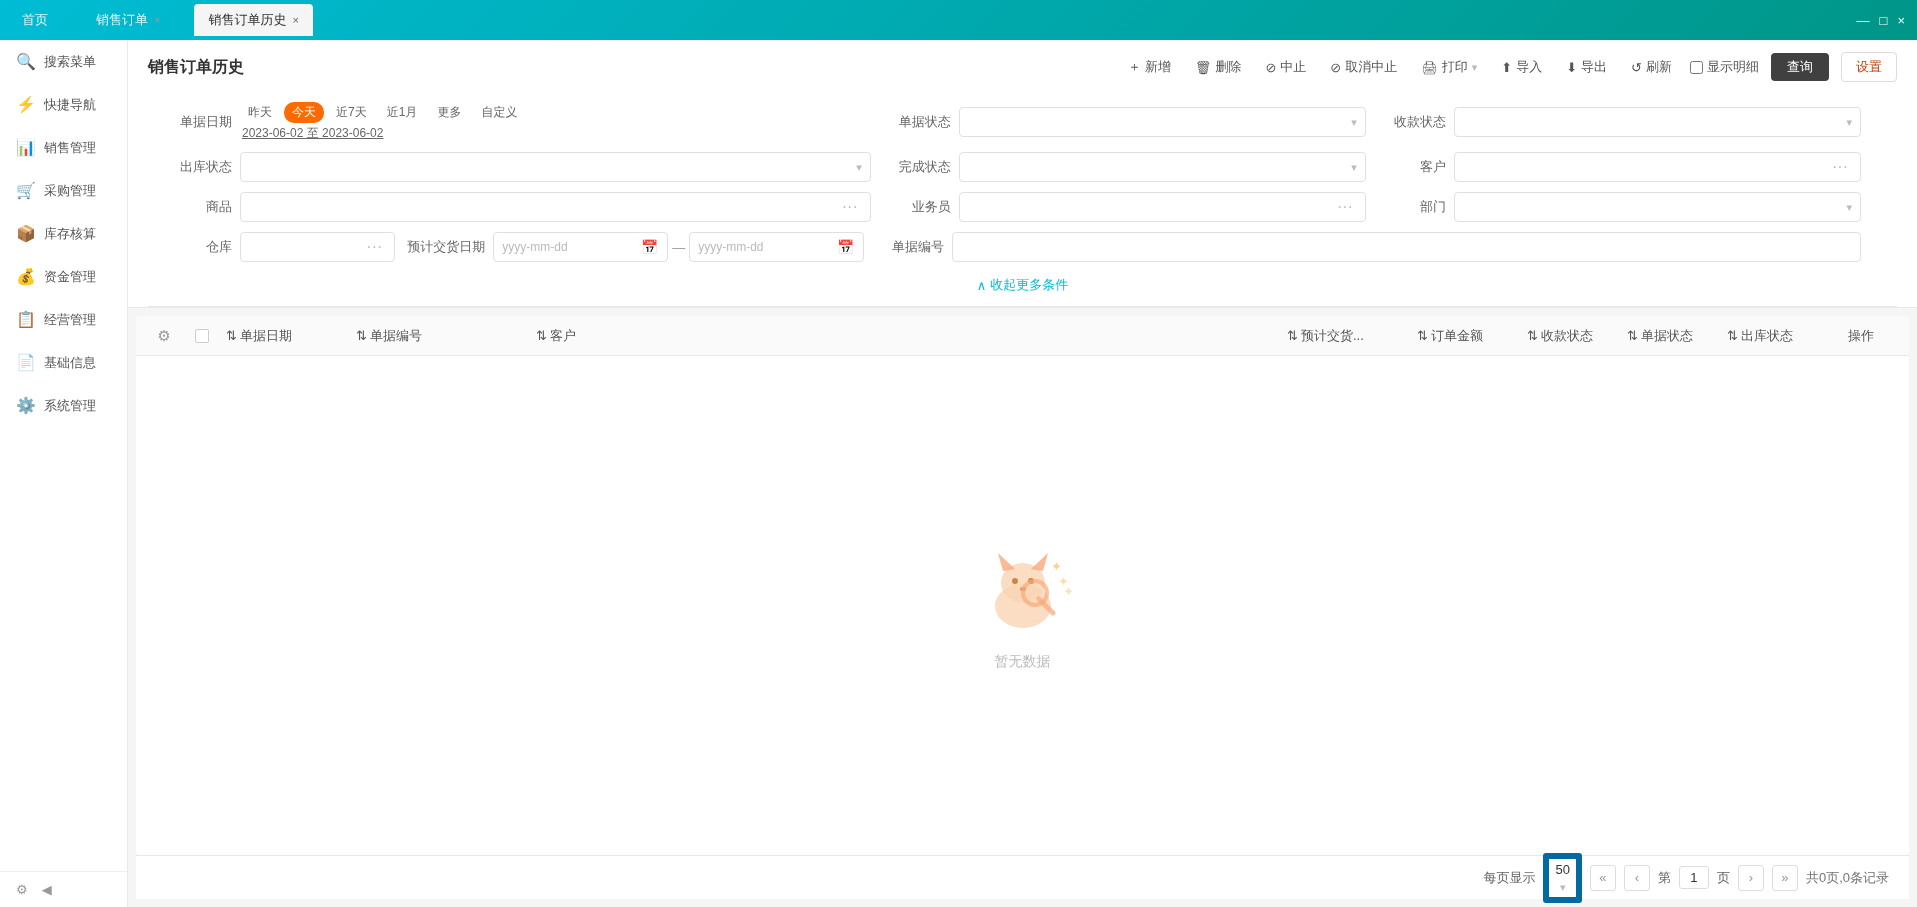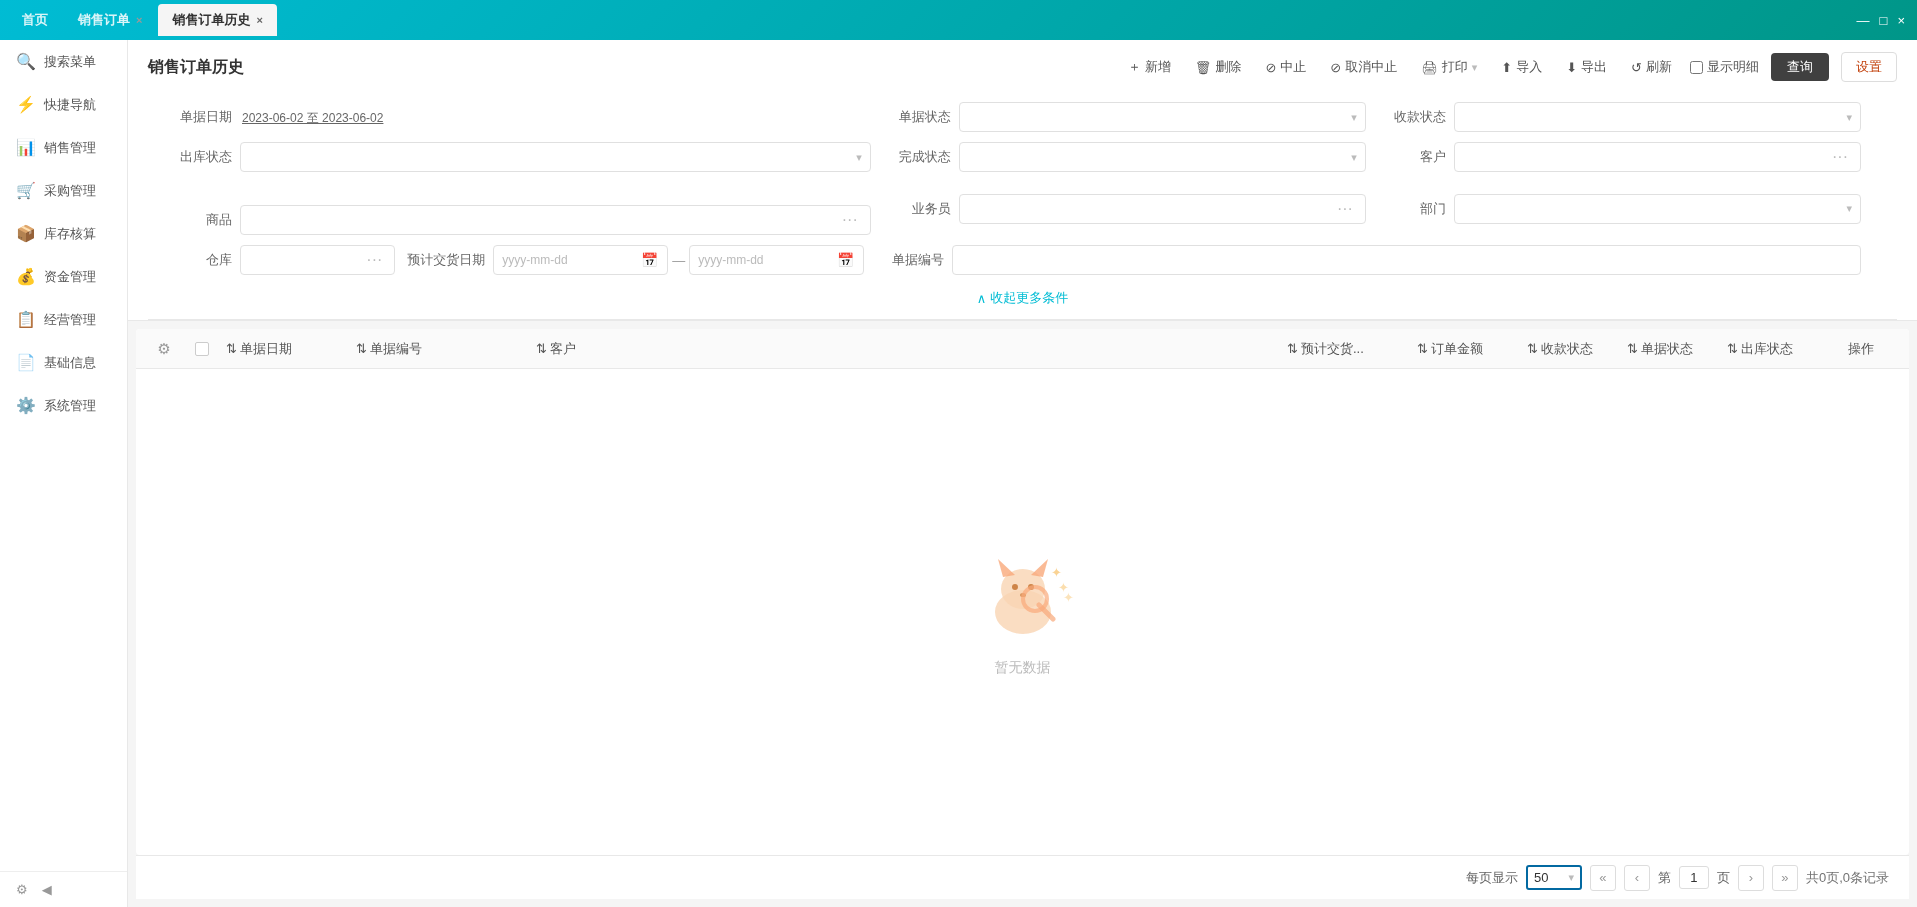--- a/index.html
+++ b/index.html
@@ -11,22 +11,21 @@
       background: linear-gradient(135deg, #00bcd4, #009688);
       display: flex;
       align-items: center;
       padding: 0 0 0 8px;
       flex-shrink: 0;
     }
     .top-bar-tabs {
       display: flex;
       align-items: flex-end;
       flex: 1;
-      gap: 2px;
-      font-weight: bold;
+      gap: 20px;
     }
     .tab-item {
       height: 32px;
       padding: 0 14px;
       display: flex;
       align-items: center;
       gap: 6px;
       cursor: pointer;
       border-radius: 4px 4px 0 0;
       color: rgba(255,255,255,0.85);
@@ -291,28 +290,29 @@
       display: flex;
       align-items: center;
       justify-content: flex-end;
       padding: 0 20px;
       gap: 8px;
       flex-shrink: 0;
       margin: 0 8px 8px 8px;
     }
     .page-size-label { color: #666; }
     .page-size-select {
-      border: 2px solid #0369a1;
+      border: 6px solid #0369a1;
       border-radius: 3px;
       padding: 3px 6px;
       color: #333;
       display: flex;
       align-items: center;
-      gap: 20px;
-      cursor: pointer;
+      gap: 4px;
+      cursor: pointer;
+      flex-direction: column;
     }
     .page-nav-btn {
       width: 26px; height: 26px;
       border: 1px solid #ddd;
       border-radius: 3px;
       display: flex;
       align-items: center;
       justify-content: center;
       cursor: pointer;
       color: #999;
@@ -456,20 +456,28 @@
           </button>
         </div>
       </div>
 
       <div class="filter-area">
 
         <div class="filter-row">
           <div class="filter-col" style="flex:2.2;">
             <span class="filter-label">单据日期</span>
             <div style="display:flex;flex-direction:column;flex:1;">
+              <div style="display:flex;align-items:center;gap:4px;">
+                <span class="date-btn">昨天</span>
+                <span class="date-btn active">今天</span>
+                <span class="date-btn">近7天</span>
+                <span class="date-btn">近1月</span>
+                <span class="date-btn">更多</span>
+                <span class="date-btn">自定义</span>
+              </div>
               <div class="date-range" style="padding-left:2px;margin-top:2px;font-size:12px;color:#666;">2023-06-02 至 2023-06-02</div>
             </div>
           </div>
           <div class="filter-col" style="flex:1.5;">
             <span class="filter-label">单据状态</span>
             <div class="filter-select" style="flex:1;">
               <span></span>
               <span class="chevron">▾</span>
             </div>
           </div>
@@ -500,21 +508,21 @@
           <div class="filter-col" style="flex:1.5;">
             <span class="filter-label">客户</span>
             <div class="filter-select" style="flex:1;">
               <span></span>
               <span class="ellipsis-btn">···</span>
             </div>
           </div>
         </div>
 
         <div class="filter-row">
-          <div class="filter-col" style="flex:2.2;margin-top:23px;">
+          <div class="filter-col" style="flex:2.2;">
             <span class="filter-label">商品</span>
             <div class="filter-select" style="flex:1;">
               <span></span>
               <span class="ellipsis-btn">···</span>
             </div>
           </div>
           <div class="filter-col" style="flex:1.5;">
             <span class="filter-label">业务员</span>
             <div class="filter-select" style="flex:1;">
               <span></span>

